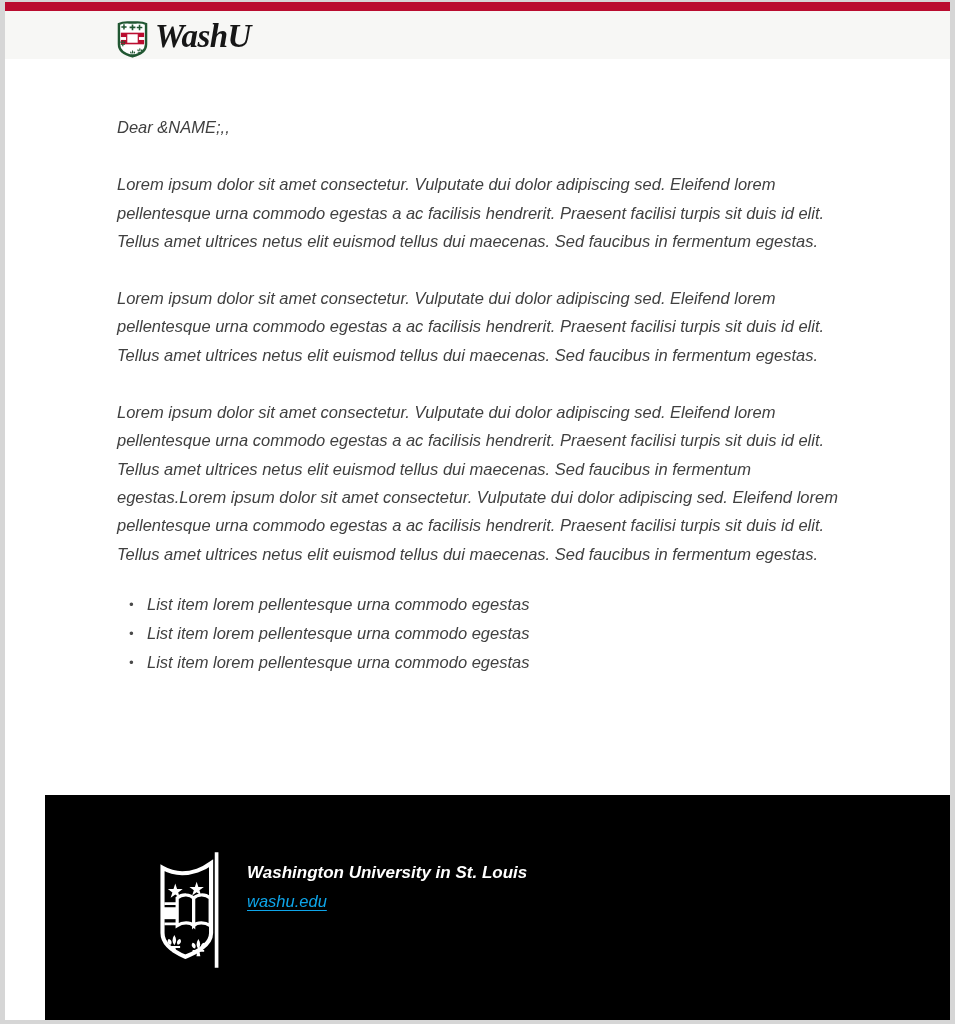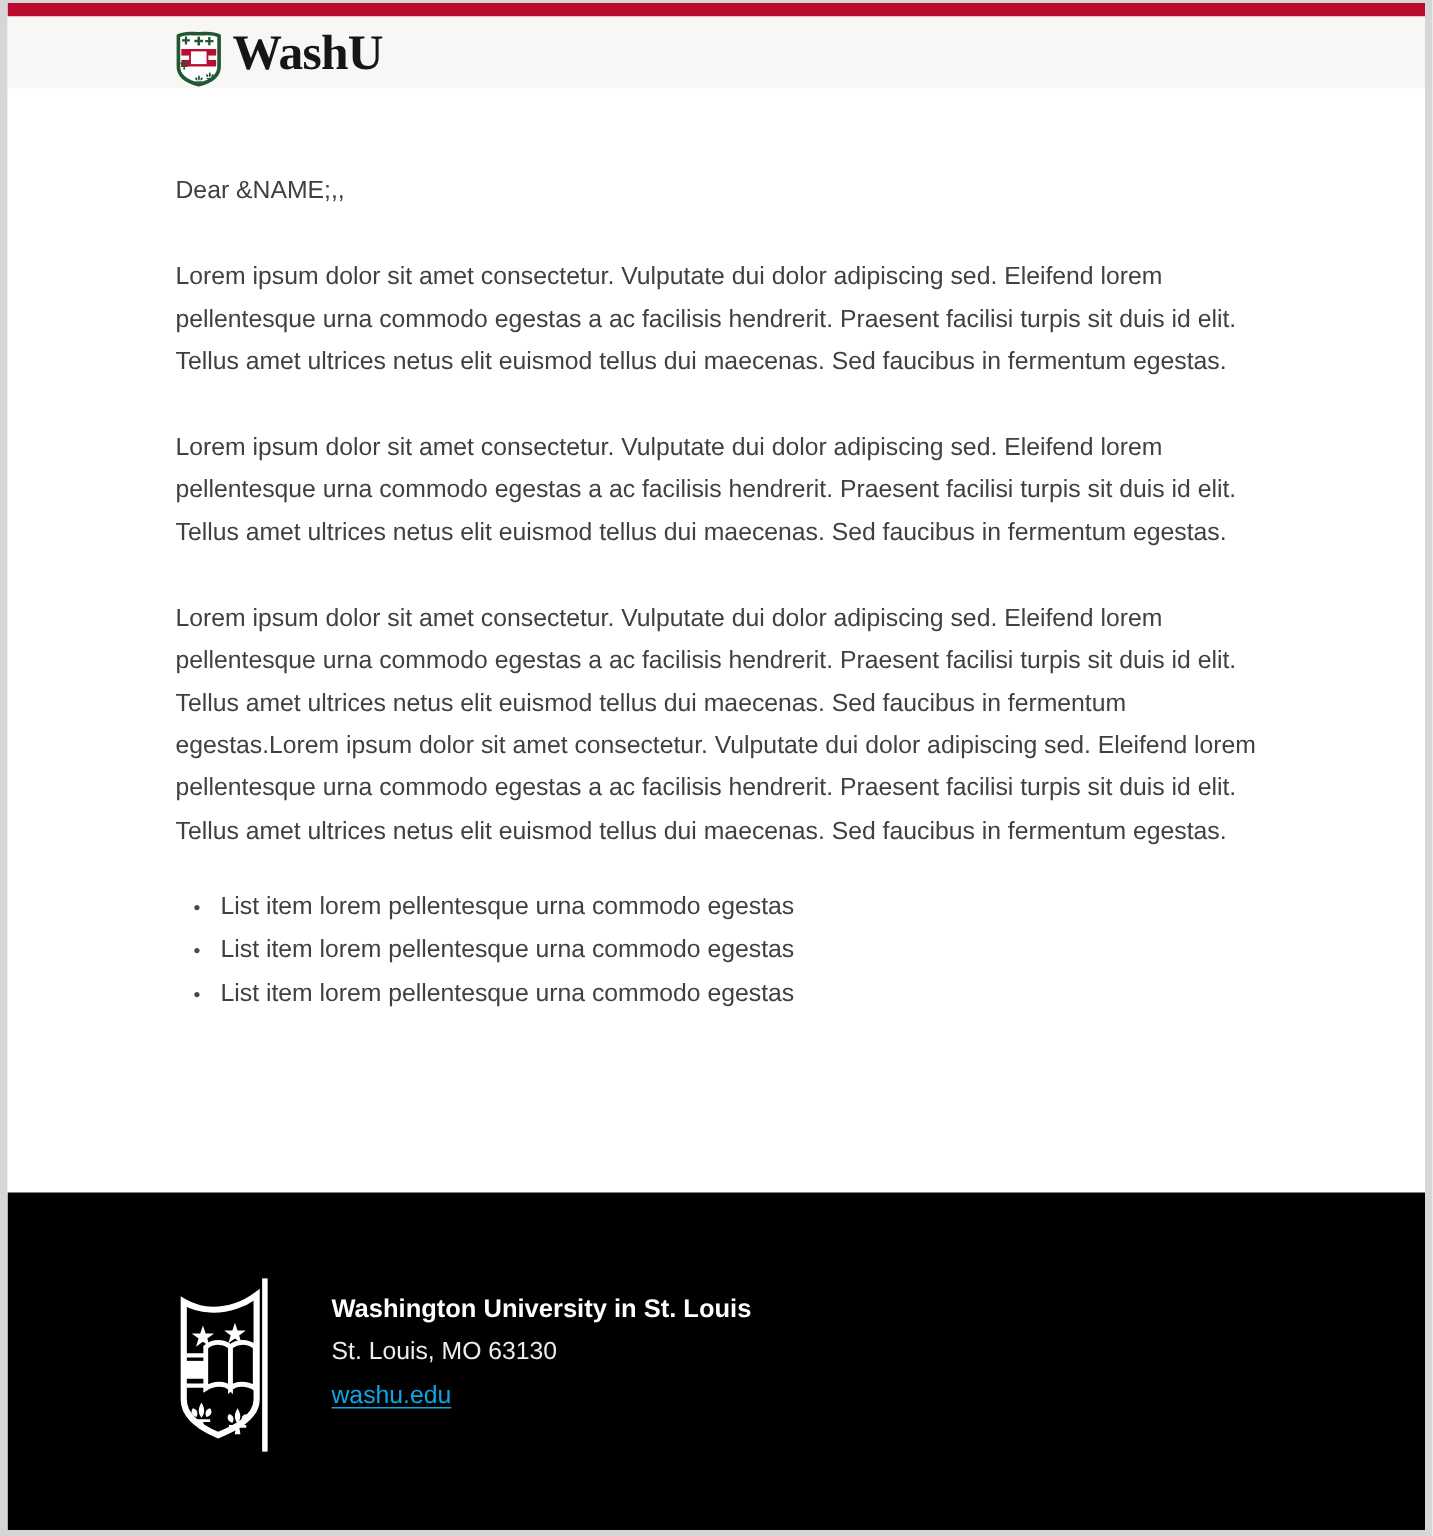--- a/index.html
+++ b/index.html
@@ -2,21 +2,21 @@
 <html><head>
 <meta charset="utf-8">
 <style>
   html, body { margin: 0; padding: 0; }
   body {
     width: 955px; height: 1024px;
     background: #d6d6d6;
     font-family: "Liberation Sans", sans-serif;
     overflow: hidden;
   }
-  .page { position: relative; width: 763px; height: 1024px; }
+  .page { position: relative; width: 763px; height: 1024px; font-style: italic; }
   .card {
     position: absolute; left: 5px; top: 2px;
     width: 945px; height: 1018px;
     background: #ffffff;
     display: flex; flex-direction: column;
     overflow: hidden;
   }
   .accent-bar { height: 9px; background: #ba0c2f; flex: none; }
   .email-header {
     height: 48px; flex: none;
@@ -64,21 +64,22 @@
     color: #4a4a4a;
     line-height: 29px;
   }
   .email-footer {
     height: 225px; flex: none;
     background: #000000;
     display: flex;
     align-items: flex-start;
     padding: 57px 0 0 112px;
     box-sizing: border-box;
-    gap: 38px;
+    gap: 24px;
+    margin-left: 40px;
   }
   .email-footer svg { flex: none; display: block; }
   .footer-text {
     padding-top: 6px;
     color: #ececec;
     font-size: 16.5px;
     line-height: 29px;
   }
   .footer-org {
     color: #ffffff;
@@ -145,19 +146,18 @@
         <use href="#f-star" x="47" y="44" fill="#ffffff" transform="scale(0.92)"></use>
         <rect x="7" y="60" width="15" height="13" fill="#ffffff"></rect>
         <path d="M8 56 H24 M8 78 H22" stroke="#ffffff" stroke-width="3"></path>
         <path d="M22 50 C28 45 36 46 40 50 L40 80 C36 76 28 76 22 80 Z" fill="#000000" stroke="#ffffff" stroke-width="3.5"></path>
         <path d="M58 50 C52 45 44 46 40 50 L40 80 C44 76 52 76 58 80 Z" fill="#000000" stroke="#ffffff" stroke-width="3.5"></path>
         <use href="#f-fleur" x="18" y="95" fill="#ffffff" transform="scale(1.05)"></use>
         <use href="#f-fleur" x="43" y="99" fill="#ffffff" transform="scale(1.05)"></use>
       </svg>
       <div class="footer-text">
         <div class="footer-org">Washington University in St. Louis</div>
-        <div>St. Louis, MO 63130</div>
         <div><a class="footer-link">washu.edu</a></div>
       </div>
     </footer>
 
   </div>
 </div>
 
 </body></html>

